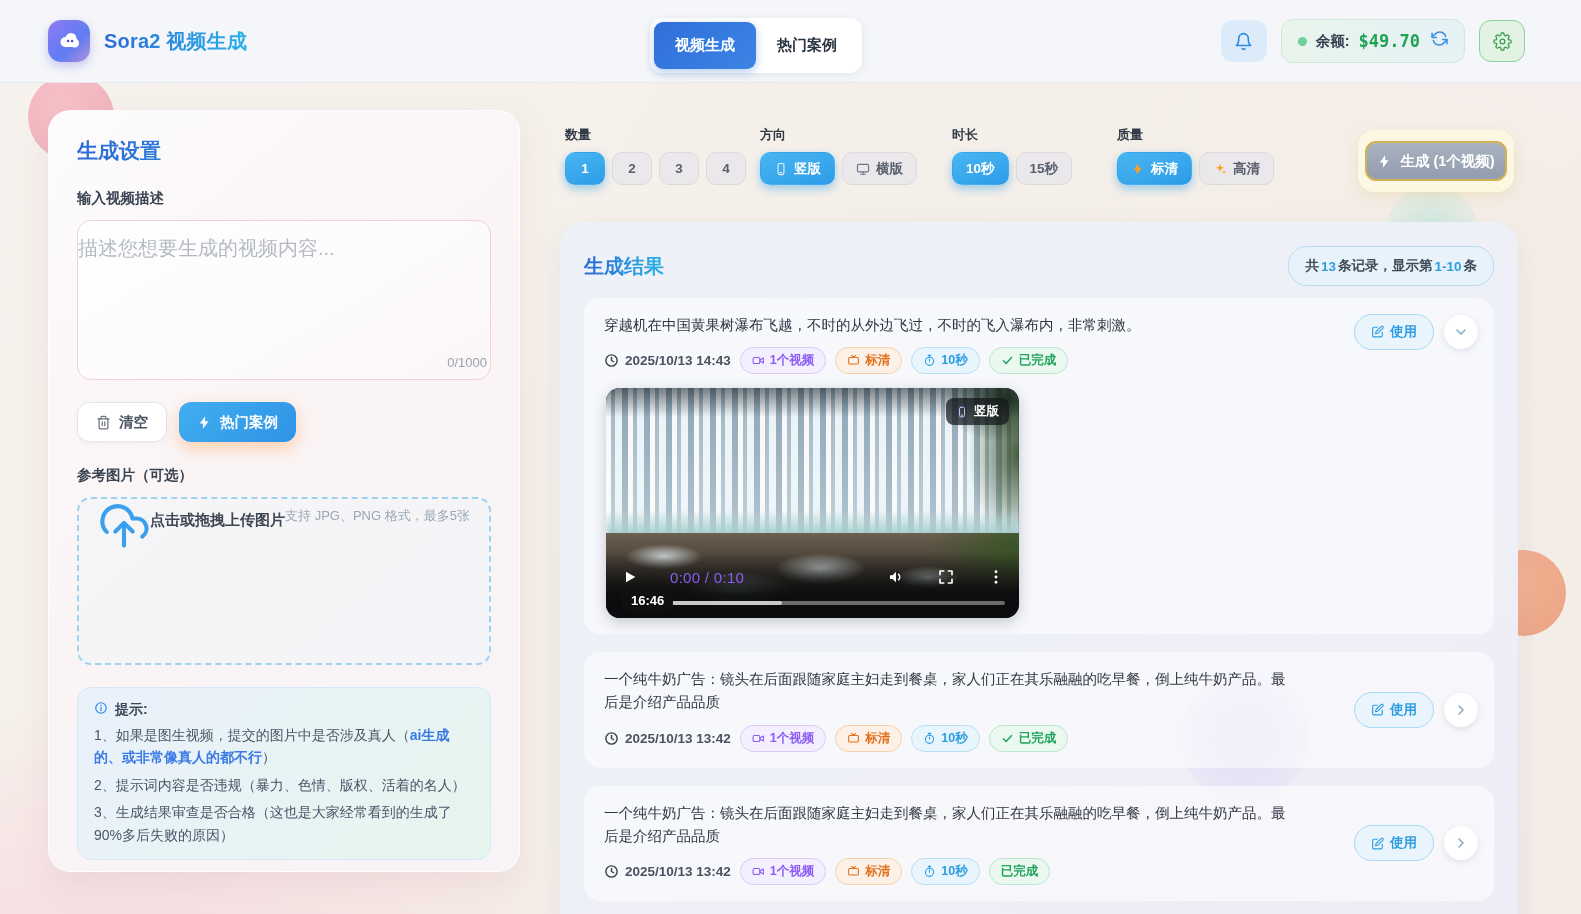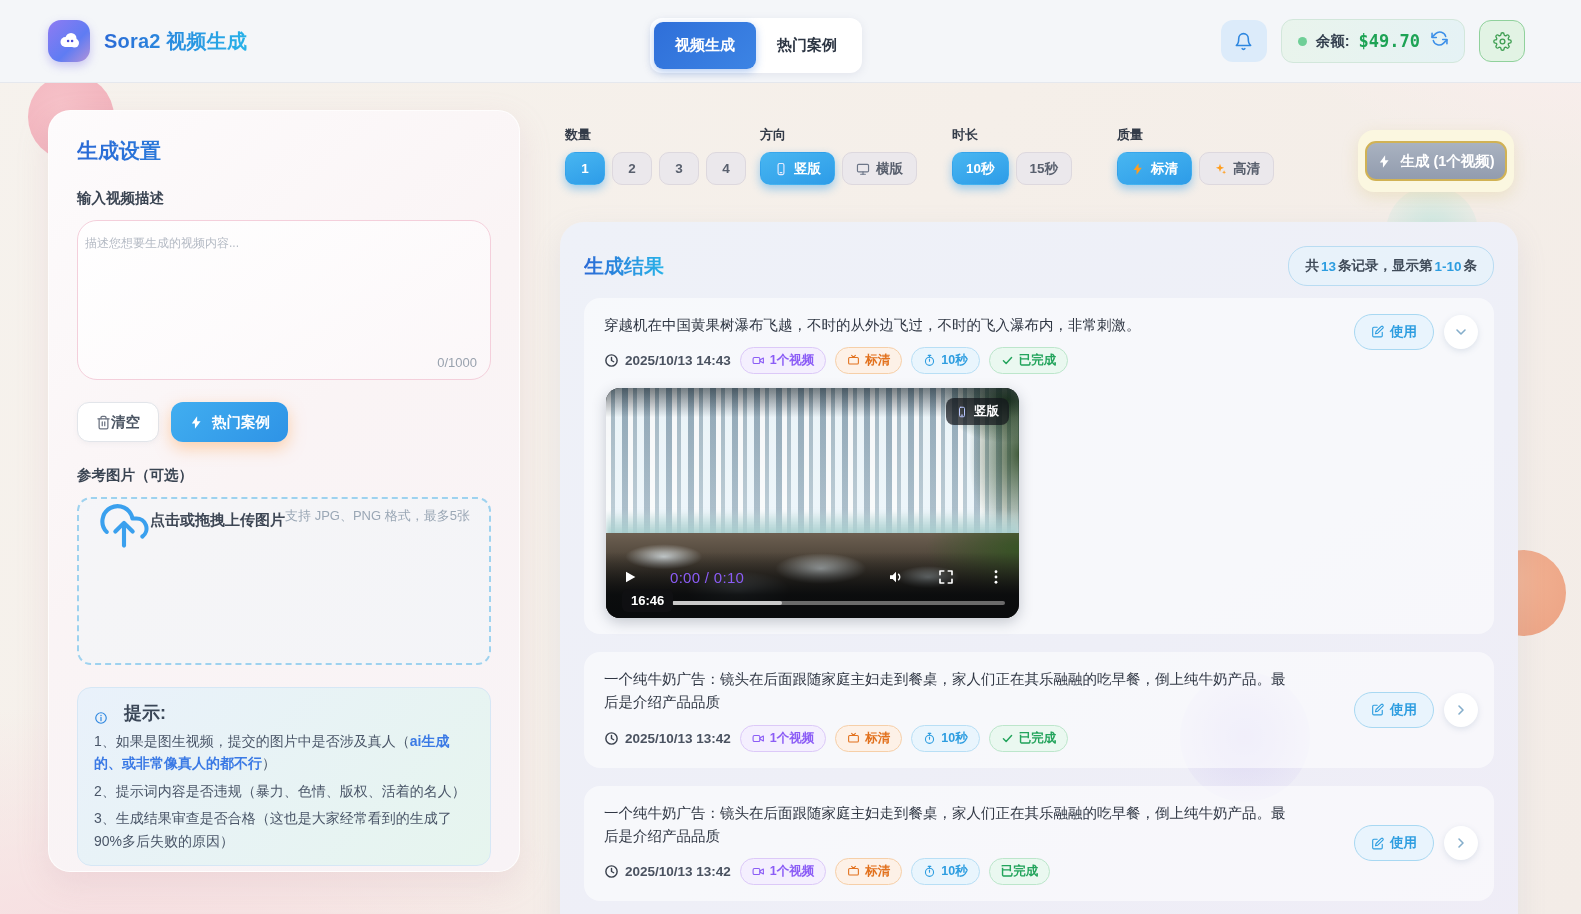--- a/index.html
+++ b/index.html
@@ -37,41 +37,41 @@
   .refresh{background:none;border:none;color:#3b8fe8;font-size:17px;cursor:pointer;padding:0;margin-left:2px}
 
   
   .settings-card{position:absolute;left:48px;top:110px;width:472px;height:762px;border-radius:22px;z-index:1;
     background:linear-gradient(140deg,#fdfbfc 0%,#faf4f5 45%,#f8f3f6 100%);
     box-shadow:0 12px 32px rgba(200,150,165,.18);border:1px solid rgba(255,255,255,.8);
     padding:26px 28px;box-sizing:border-box;overflow:hidden}
   .settings-card h2{margin:0;font-size:21px;font-weight:800}
   .field-label{margin-top:24px;font-size:14.5px;font-weight:700;color:#3a4452}
   .ta-wrap{position:relative;margin-top:12px;height:160px}
-  .desc-input{width:100%;height:100%;box-sizing:border-box;resize:none;padding:14px 7px;font-size:12px;font-family:inherit;
-    border:1.5px solid #f4cfdb;border-radius:20px;outline:none;color:#333;
+  .desc-input{width:100%;height:100%;box-sizing:border-box;resize:none;padding:14px 0;font-size:20px;font-family:inherit;
+    border:1.5px solid #f4cfdb;border-radius:14px;outline:none;color:#333;
     background:linear-gradient(150deg,rgba(255,255,255,.92),rgba(252,248,250,.75))}
   .desc-input::placeholder{color:#b4bac4}
-  .counter{position:absolute;right:14px;bottom:10px;font-size:13px;color:#99a2ae}
+  .counter{position:absolute;right:4px;bottom:10px;font-size:13px;color:#99a2ae}
   .btn-row{margin-top:22px;display:flex;gap:12px}
   .clear-btn{height:40px;padding:0 18px;border-radius:12px;background:#fff;border:1px solid #e2e5ea;color:#4b5563;
-    font-size:14.5px;font-weight:600;display:flex;align-items:center;cursor:pointer;font-family:inherit;box-shadow:0 2px 5px rgba(140,150,170,.08)}
+    font-size:14.5px;font-weight:600;display:flex;align-items:center;gap:8px;cursor:pointer;font-family:inherit;box-shadow:0 2px 5px rgba(140,150,170,.08)}
   .clear-btn .icon{font-size:15px;color:#6b7280}
   .hot-btn{height:40px;padding:0 18px;border-radius:12px;border:none;color:#fff;font-size:14.5px;font-weight:700;
     display:flex;align-items:center;gap:8px;cursor:pointer;font-family:inherit;
     background:linear-gradient(135deg,#41aef0,#2e93e6);box-shadow:0 6px 16px rgba(255,170,95,.5)}
   .hot-btn .icon{font-size:15px}
   .upload-area{margin-top:12px;height:164px;border:2px dashed #9ed2ef;border-radius:14px;cursor:pointer;
     background:rgba(235,247,253,.35);display:flex;flex-direction:row;align-items:flex-start;justify-content:center}
   .up-cloud{font-size:52px;color:#3aa0ee}
   .up-title{font-size:15px;color:#3d4654;font-weight:600;margin-top:12px}
   .up-hint{font-size:13px;color:#9aa7b5;margin-top:8px}
   .tips{margin-top:22px;border-radius:14px;padding:13px 16px;border:1px solid #d6e7f5;
     background:linear-gradient(135deg,#e9f1fb,#e6f5ee)}
-  .tips-title{display:flex;align-items:flex-end;gap:16px;font-size:18px;font-weight:600;color:#3a4657}
+  .tips-title{display:flex;align-items:flex-start;gap:7px;font-size:14px;font-weight:600;color:#3a4657}
   .tips-title .icon{font-size:14px;color:#2e87e0}
   .tip-line{font-size:14px;color:#4a5668;line-height:1.6;margin:5px 0 0}
   .tip-line .hl{color:#3b7ae5;font-weight:700}
 
   
   .opt-group{position:absolute;top:126px;z-index:2}
   #og-quantity{left:565px} #og-orientation{left:760px} #og-duration{left:952px} #og-quality{left:1117px}
   .opt-label{font-size:13px;font-weight:700;color:#333b48;margin-bottom:8px}
   .opt-row{display:flex;gap:7px}
   .opt-btn{height:33px;min-width:40px;padding:0 13px;border-radius:10px;display:inline-flex;align-items:center;justify-content:center;gap:6px;

